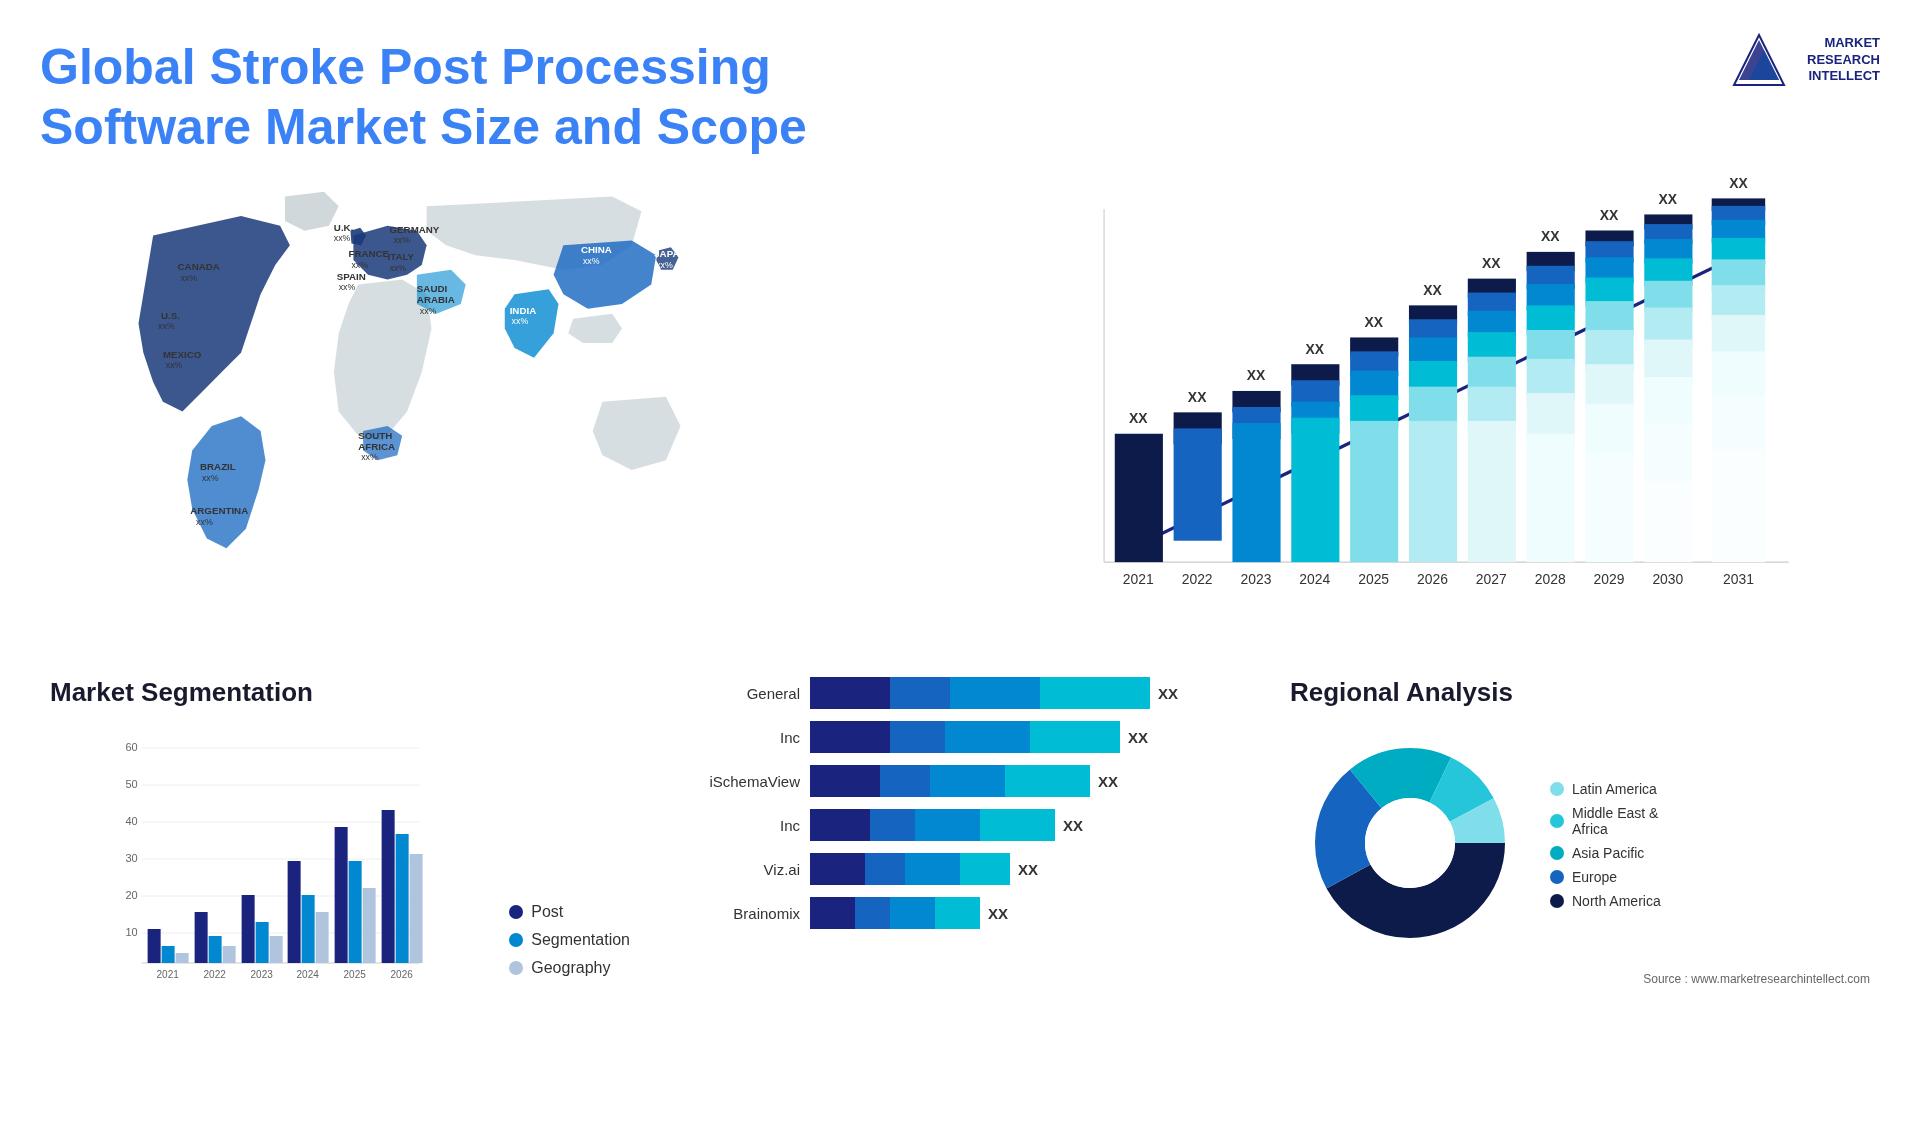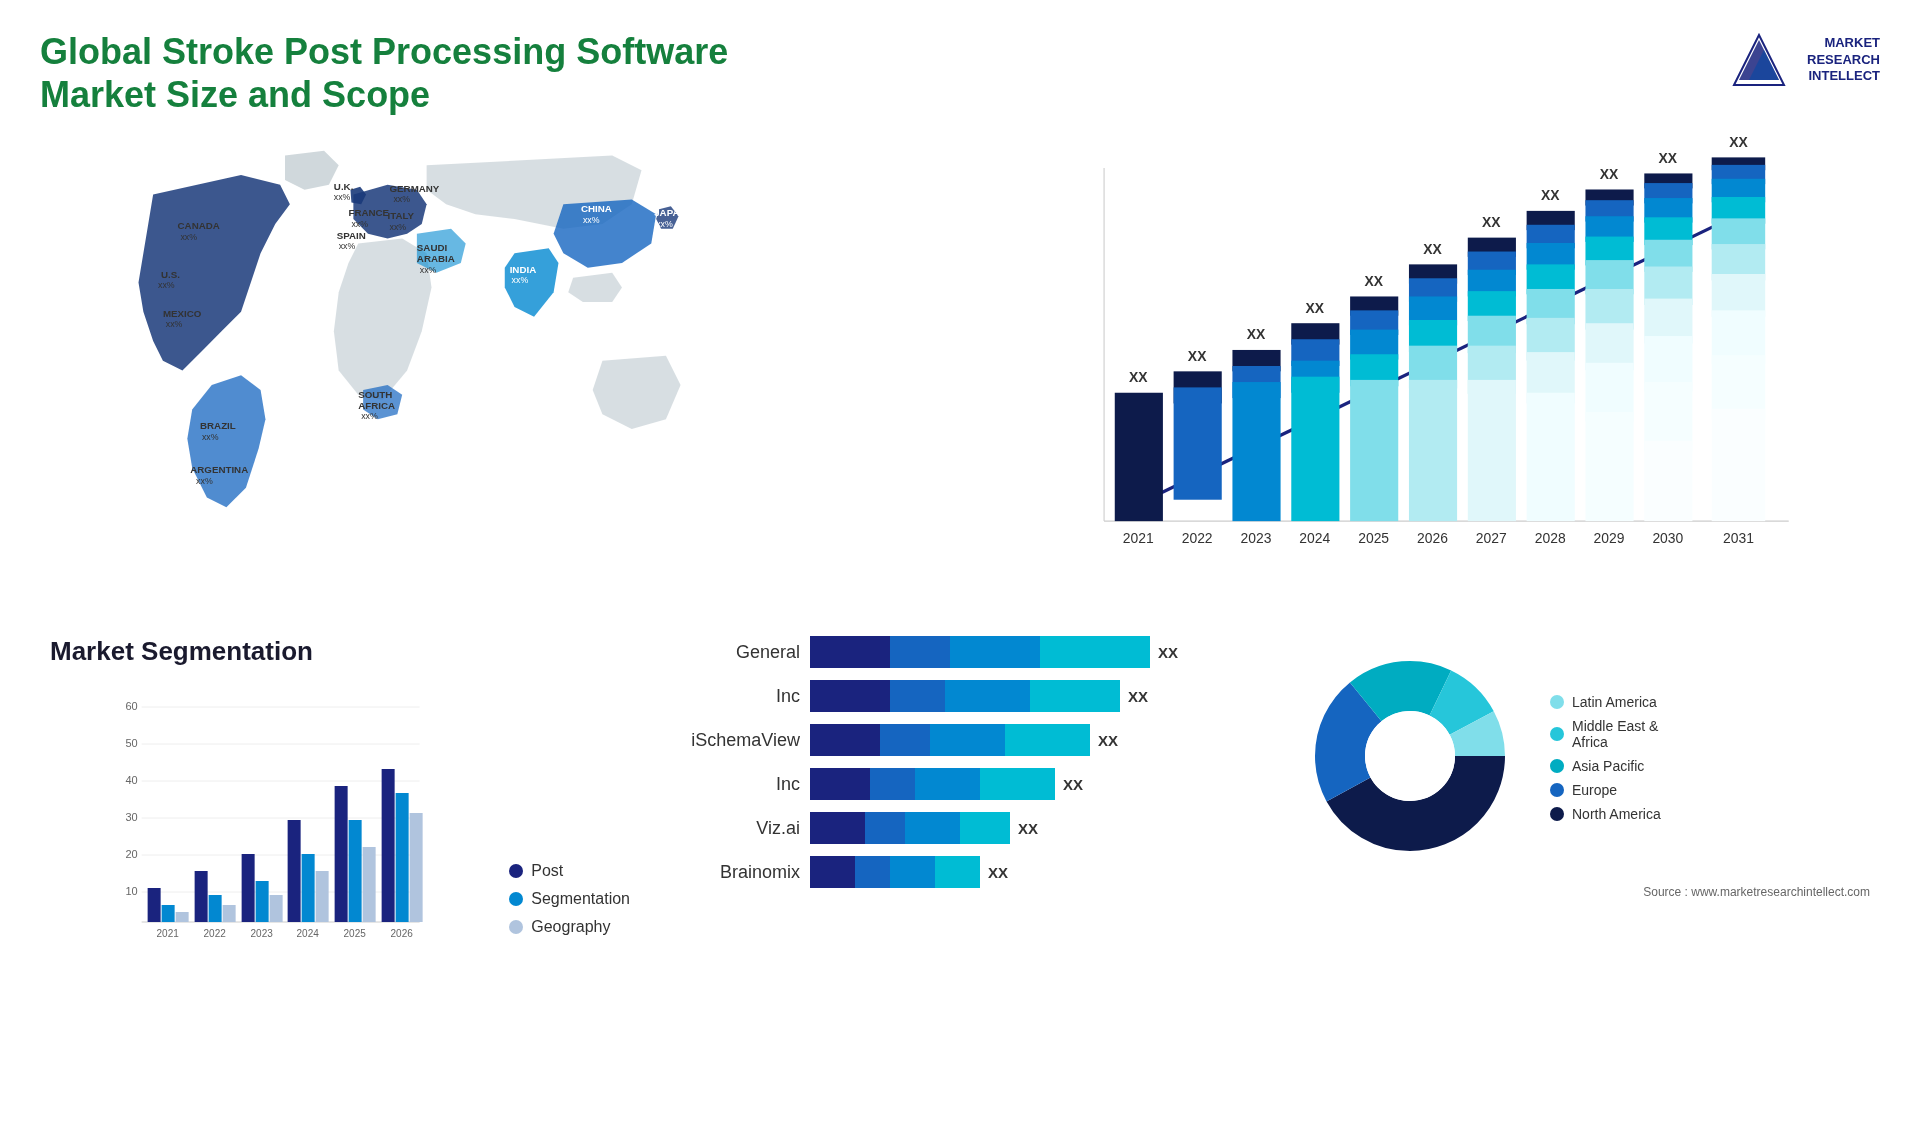--- a/index.html
+++ b/index.html
@@ -18,25 +18,26 @@
       position: relative;
     }
     
     .header {
       display: flex;
       justify-content: space-between;
       align-items: flex-start;
       margin-bottom: 20px;
     }
     .page-title {
-      font-size: 36px;
+      font-size: 50px;
       font-weight: 700;
-      color: #15803d;
+      color: #3b82f6;
       max-width: 800px;
       line-height: 1.2;
+      margin-top: 7px;
     }
     .logo-area {
       display: flex;
       align-items: center;
       gap: 18px;
     }
     .logo-icon {
       width: 60px;
       height: 60px;
     }
@@ -123,21 +124,21 @@
       padding: 10px;
     }
     .player-row {
       display: flex;
       align-items: center;
       margin-bottom: 12px;
       gap: 10px;
     }
     .player-name {
       width: 130px;
-      font-size: 18px;
+      font-size: 15px;
       color: #333;
       text-align: right;
       flex-shrink: 0;
     }
     .player-bar-container {
       flex: 1;
       display: flex;
       align-items: center;
       gap: 8px;
     }
@@ -541,20 +542,21 @@
               <div class="player-bar-segment3" style="width:45px;"></div>
               <div class="player-bar-segment4" style="width:45px;"></div>
             </div>
             <span class="player-value">XX</span>
           </div>
         </div>
       </div>
     </div>
 
     <div class="regional-section">
+      <div class="section-title">Regional Analysis</div>
       <div class="donut-container">
         <div class="donut-chart">
           <svg width="240" height="240" viewBox="0 0 240 240">
 
             <circle cx="120" cy="120" r="70" fill="none" stroke="#0d1b4b" stroke-width="50" stroke-dasharray="184.7 439.8" stroke-dashoffset="0"></circle>
             <circle cx="120" cy="120" r="70" fill="none" stroke="#1565c0" stroke-width="50" stroke-dasharray="96.8 439.8" stroke-dashoffset="-184.7"></circle>
             <circle cx="120" cy="120" r="70" fill="none" stroke="#00acc1" stroke-width="50" stroke-dasharray="79.2 439.8" stroke-dashoffset="-281.5"></circle>
             <circle cx="120" cy="120" r="70" fill="none" stroke="#26c6da" stroke-width="50" stroke-dasharray="44.0 439.8" stroke-dashoffset="-360.7"></circle>
             <circle cx="120" cy="120" r="70" fill="none" stroke="#80deea" stroke-width="50" stroke-dasharray="35.2 439.8" stroke-dashoffset="-404.7"></circle>
 

